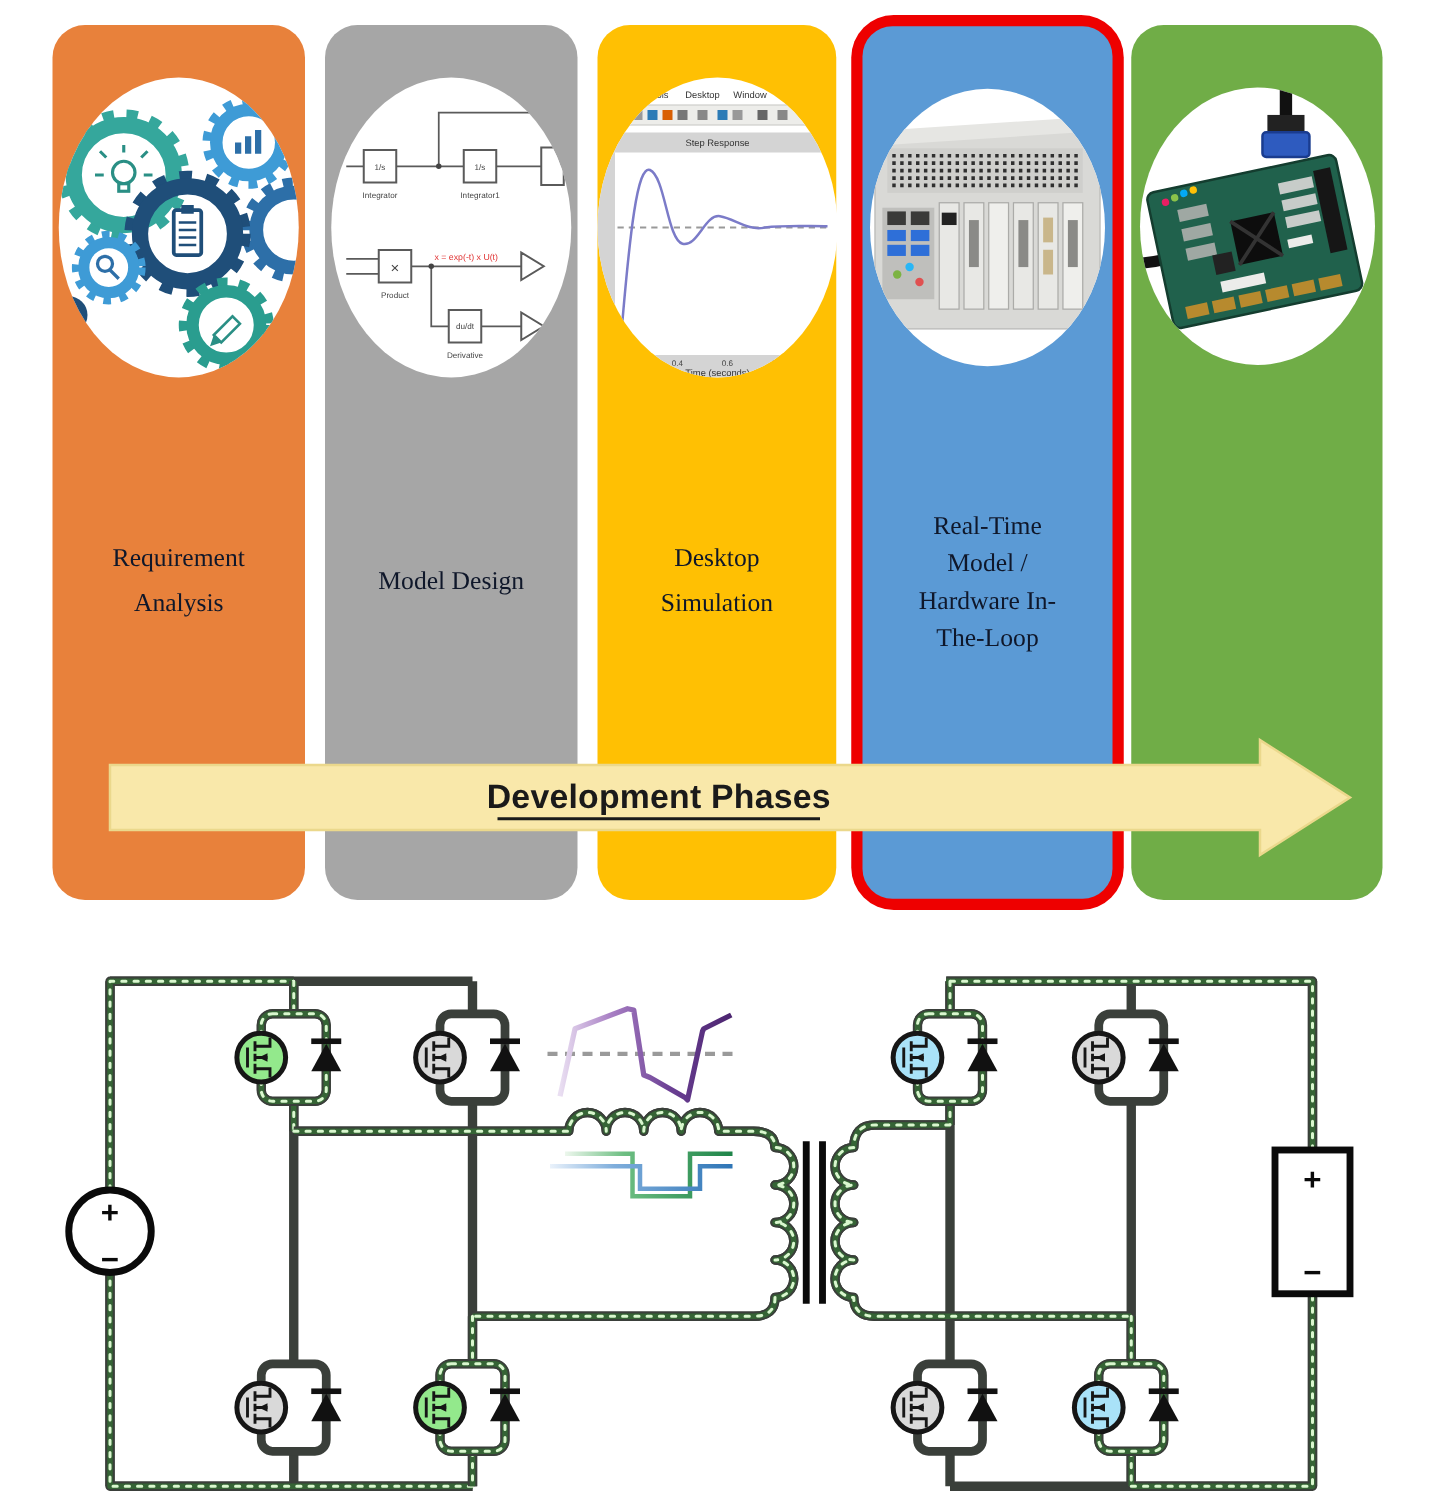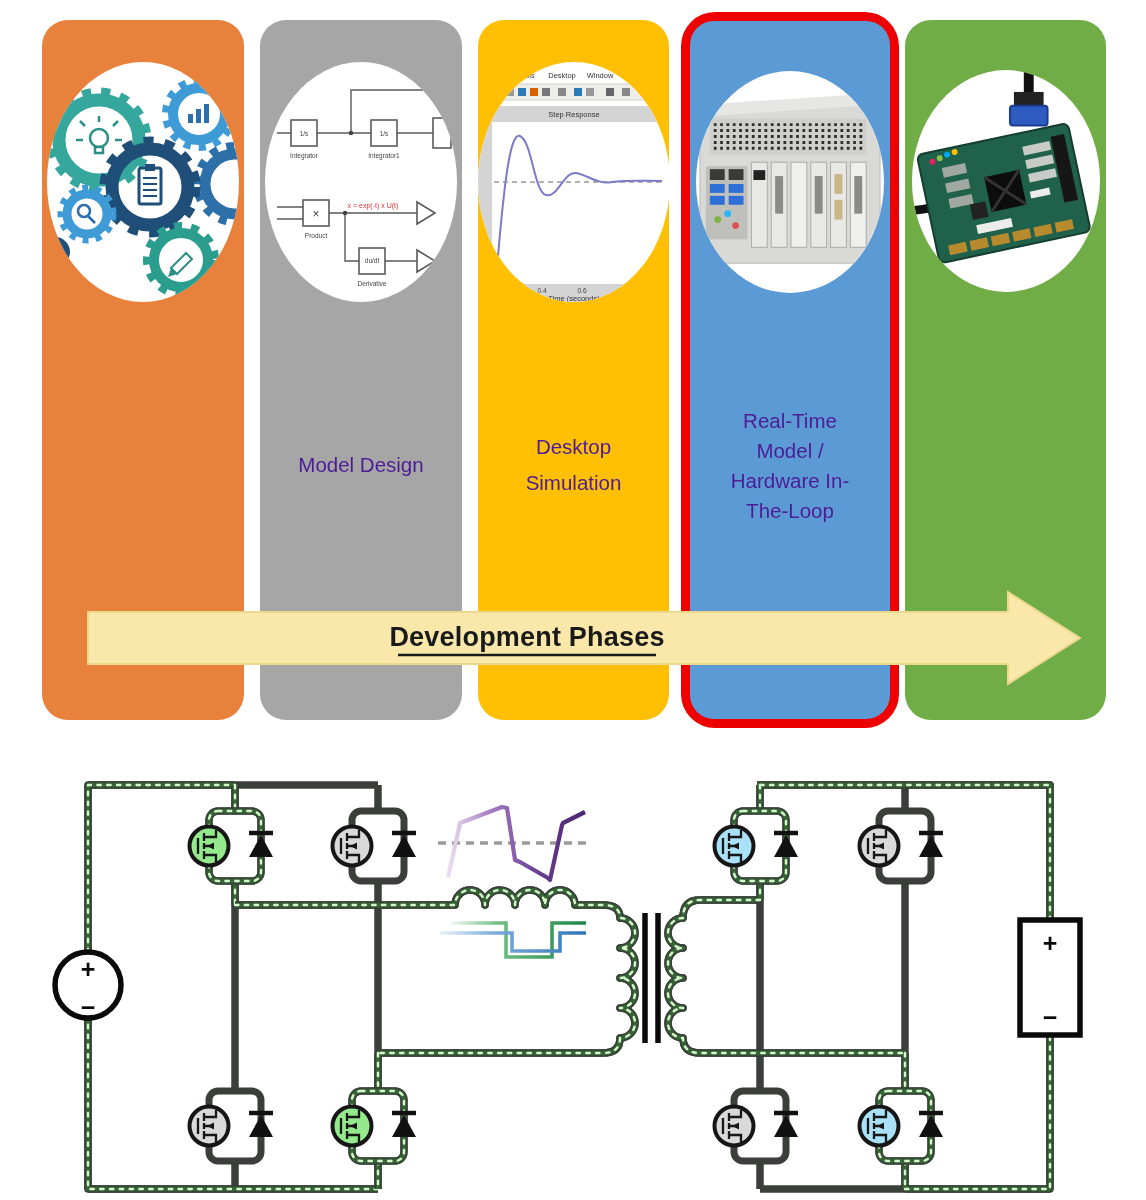--- a/index.html
+++ b/index.html
@@ -15,21 +15,21 @@
   .phase-4-outer{position:absolute;left:681px;top:12px;width:218px;height:716px;background:#EE0000;border-radius:34px;padding:0;}
   .phase-4{position:absolute;left:9px;top:9px;width:200px;height:698px;background:#5B9AD5;border-radius:24px;}
   .phase-5{left:905px;width:201px;background:#70AD47;}
 
   .pcircle{position:absolute;left:50%;transform:translateX(-50%);background:#fff;border-radius:50%;overflow:hidden;}
   .c-a{top:42px;width:192px;height:240px;}
   .c-b{top:50px;width:188px;height:222px;}
   .pcircle svg{display:block;width:100%;height:100%;}
 
   .phase-label{position:absolute;left:0;right:0;top:378px;height:134px;display:flex;align-items:center;justify-content:center;
-    text-align:center;font-size:20.5px;line-height:36px;color:#4c1d95;white-space:pre-line;}
+    text-align:center;font-size:20.5px;line-height:36px;color:#0f172a;white-space:pre-line;font-family:Liberation Serif, serif;}
   .phase-label.tight{line-height:30px;}
 
   
   .arrow-svg{position:absolute;left:0;top:580px;width:1146px;height:125px;}
   .arrow-body{fill:#F9E8AA;stroke:#EBD88C;stroke-width:2;}
   .arrow-text{font-size:27px;font-weight:bold;fill:#1A1A1A;letter-spacing:.2px;}
 
   
   .circuit-svg{position:absolute;left:0;top:740px;width:1146px;height:460px;}
   .w    {stroke:#3A3F3A;stroke-width:7.5;fill:none;stroke-linejoin:round;}
@@ -102,20 +102,22 @@
         <g>
           <circle cx="134" cy="198" r="34" fill="none" stroke="#2A9D8F" stroke-width="8" stroke-dasharray="8 9"></circle>
           <circle cx="134" cy="198" r="27" fill="none" stroke="#2A9D8F" stroke-width="10"></circle>
           <g>
             <path d="M124 206 L139 191 l6 6 L130 212 Z" fill="#fff" stroke="#2A8F85" stroke-width="2"></path>
             <path d="M124 206 l-3 9 9 -3 Z" fill="#2A8F85"></path>
           </g>
         </g>
       </svg>
     </div>
+    <div class="phase-label">Requirement
+Analysis</div>
   </div>
 
   <div class="phase phase-2">
     <div class="pcircle c-a">
       <svg viewBox="0 0 192 240">
         <path class="sline" d="M12 71 H26 M52 71 H106 M86 71 V28 H172 M132 71 H168"></path>
         <circle cx="86" cy="71" r="2.2" fill="#444"></circle>
         <rect class="sblock" x="26" y="58" width="26" height="26"></rect>
         <text class="vt" x="39" y="74">1/s</text>
         <text class="vt" x="39" y="96">Integrator</text>

